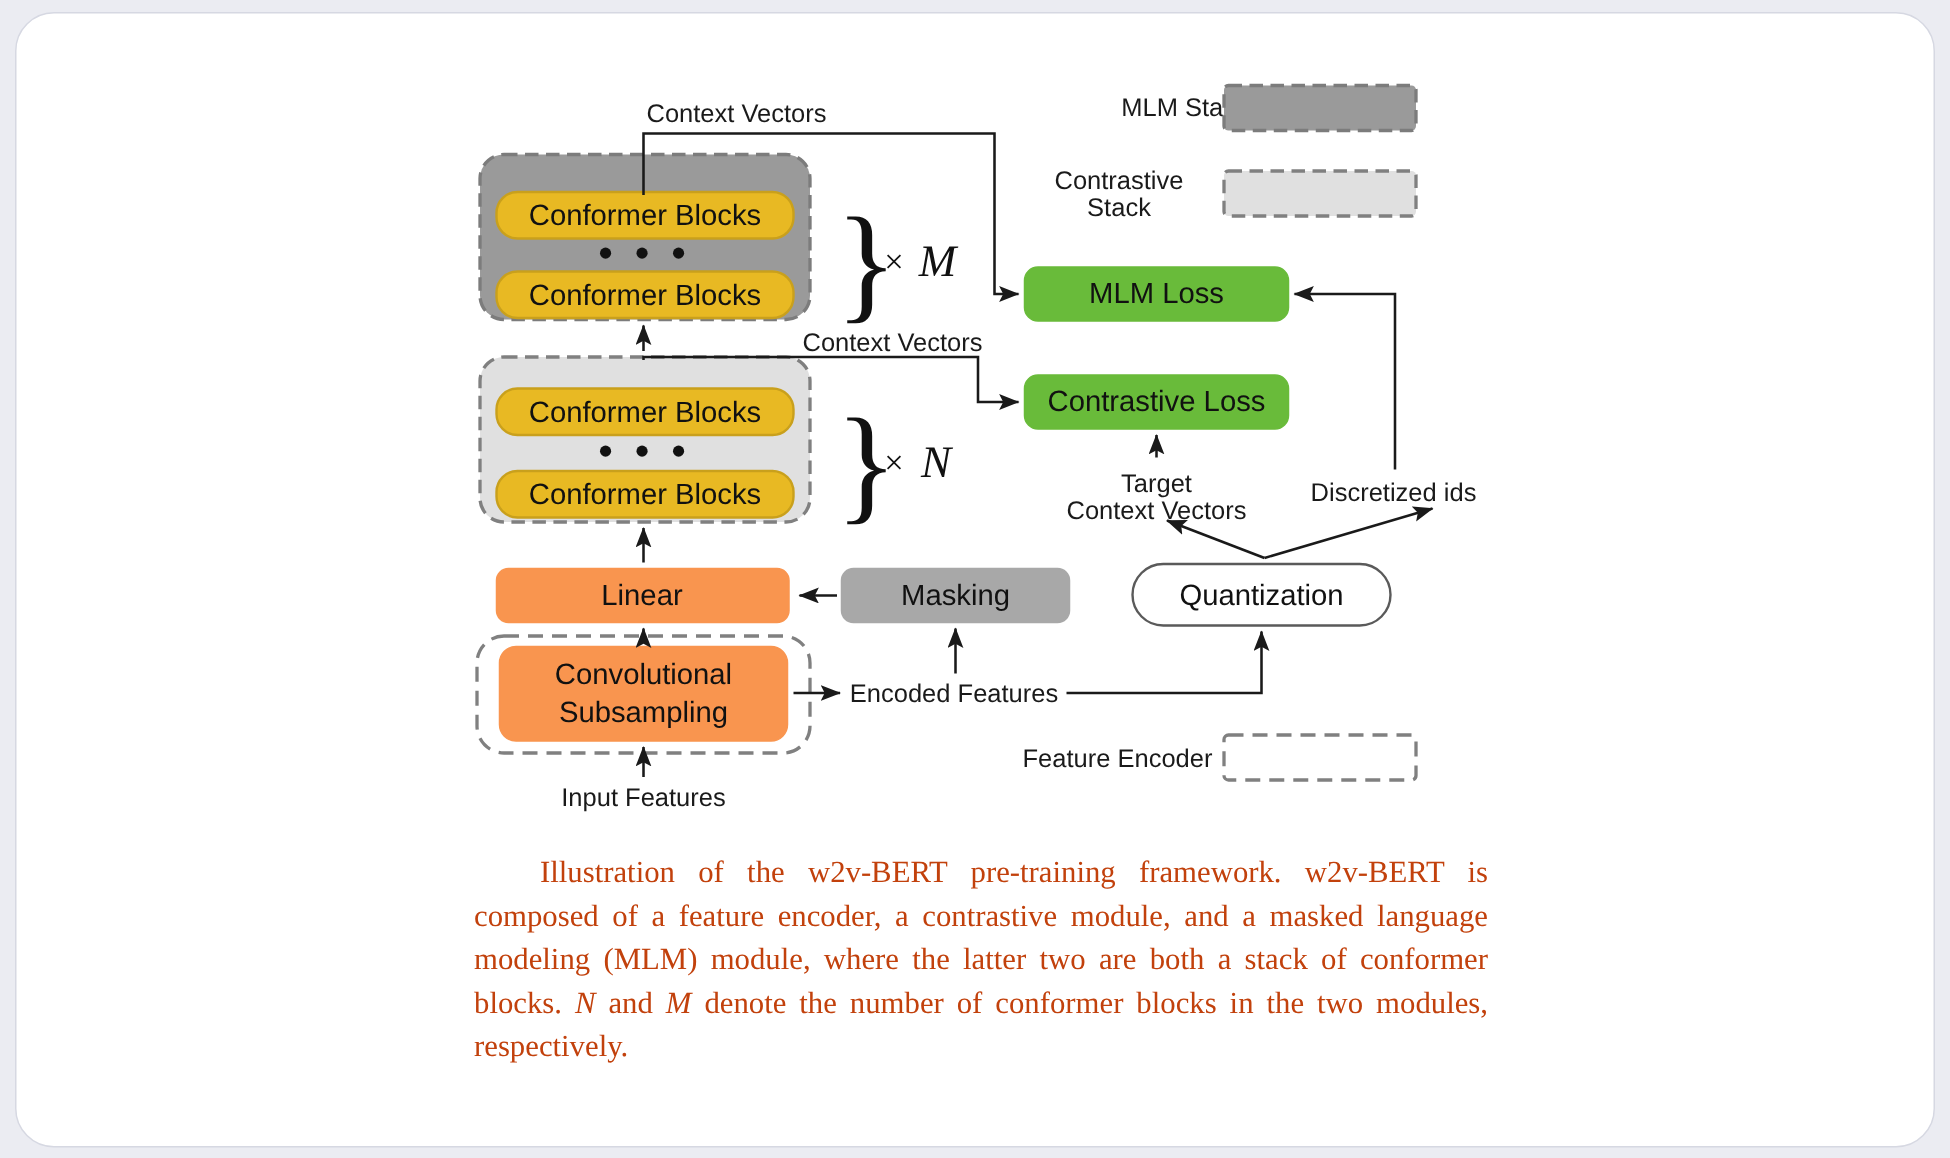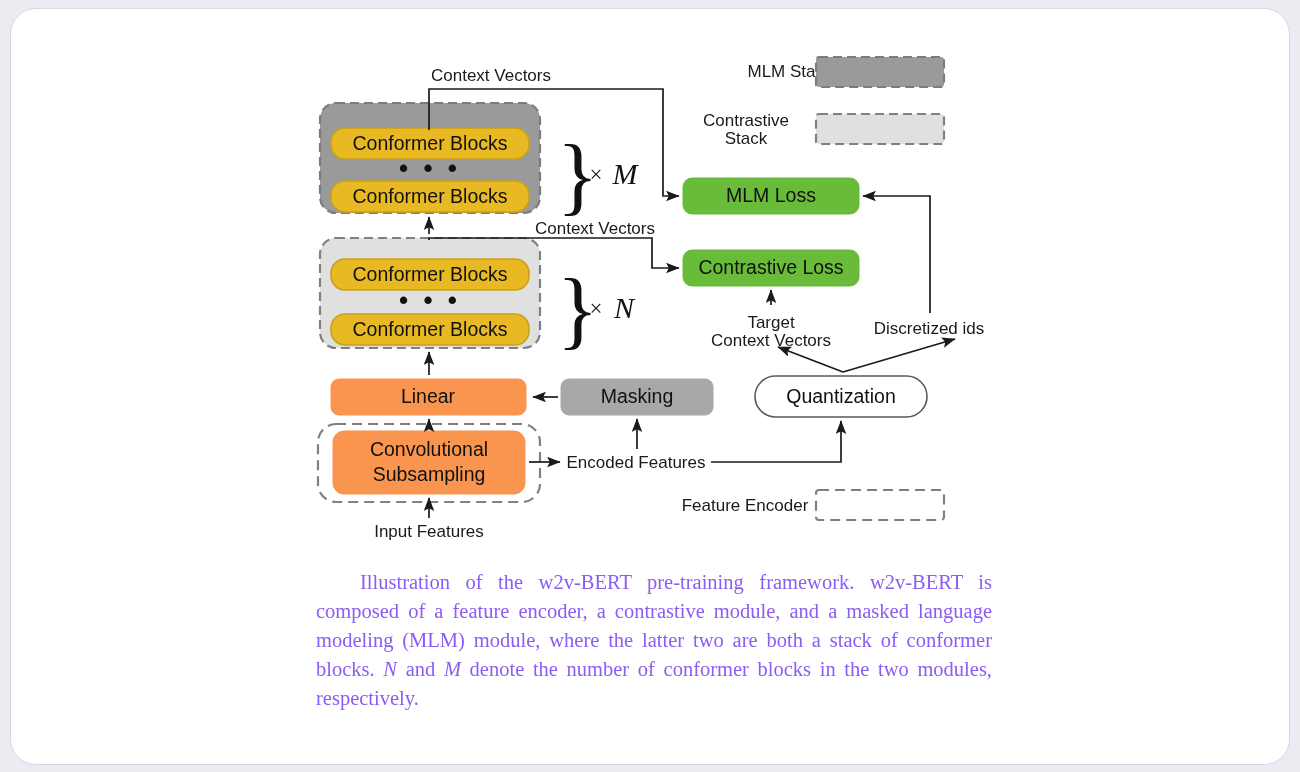--- a/index.html
+++ b/index.html
@@ -57,21 +57,21 @@
     fill: #111111;
   }
   #caption {
     position: absolute;
     left: 316px;
     top: 568px;
     width: 676px;
     font-family: "Liberation Serif", serif;
     font-size: 20.5px;
     line-height: 29px;
-    color: #8b5cf6;
+    color: #c2410c;
     text-align: justify;
     text-indent: 44px;
   }
   #caption i {
     font-family: "Liberation Serif", serif;
     font-style: italic;
   }
 </style>
 </head>
 <body>

